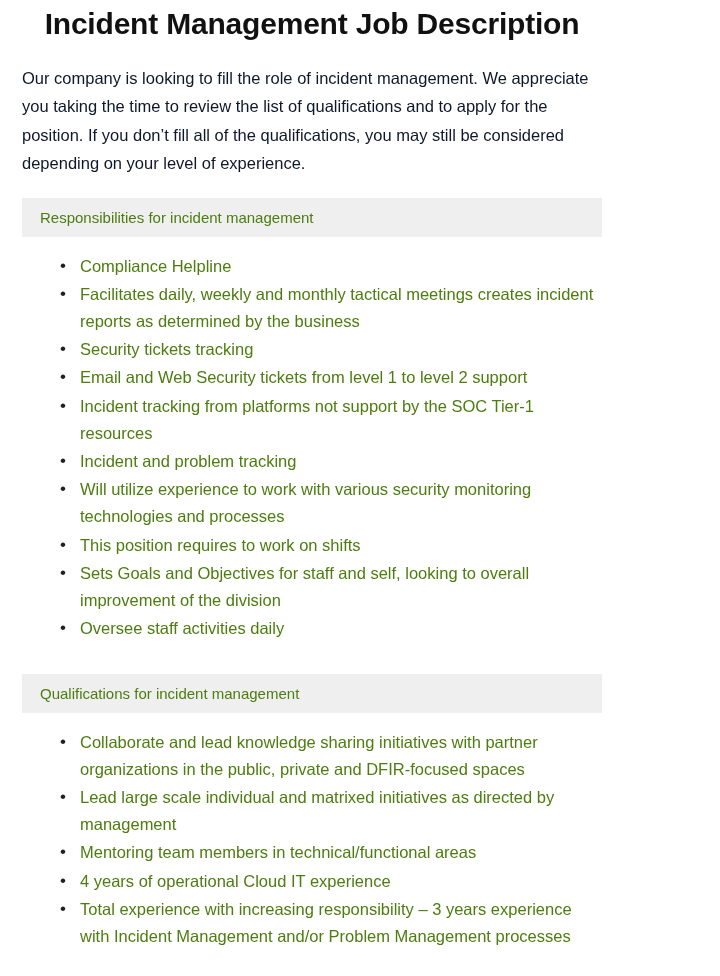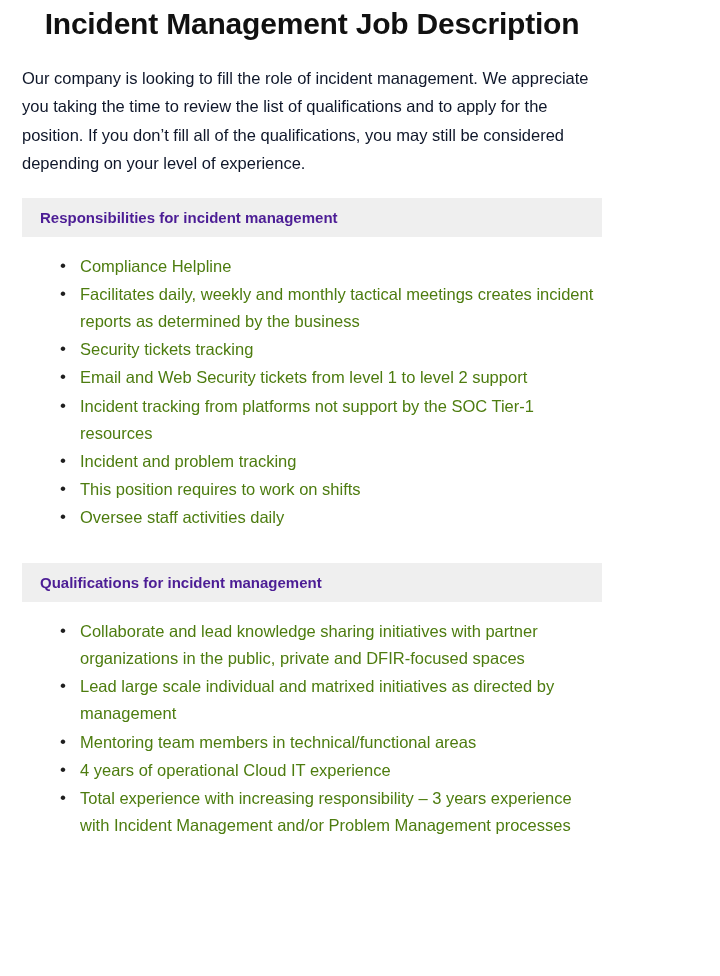--- a/index.html
+++ b/index.html
@@ -32,22 +32,22 @@
   }
   .intro {
     font-size: 16.5px;
     line-height: 1.72;
     color: #0f172a;
     margin: 0 0 20px 0;
   }
   .section-header {
     background: #efefef;
     font-size: 15px;
-    font-weight: bold;
-    color: #4c1d95;
+    font-weight: normal;
+    color: #4d7c0f;
     padding: 11px 0 11px 18px;
     margin: 0 0 8px 0;
   }
   .section-header.qual {
     margin-top: 20px;
   }
   ul.bullets {
     margin: 0;
     padding: 8px 0 0 38px;
     list-style: none;
@@ -81,21 +81,23 @@
 
   <div class="section-header">Responsibilities for incident management</div>
 
   <ul class="bullets">
     <li>Compliance Helpline</li>
     <li>Facilitates daily, weekly and monthly tactical meetings creates incident reports as determined by the business</li>
     <li>Security tickets tracking</li>
     <li>Email and Web Security tickets from level 1 to level 2 support</li>
     <li>Incident tracking from platforms not support by the SOC Tier-1 resources</li>
     <li>Incident and problem tracking</li>
+    <li>Will utilize experience to work with various security monitoring technologies and processes</li>
     <li>This position requires to work on shifts</li>
+    <li>Sets Goals and Objectives for staff and self, looking to overall improvement of the division</li>
     <li>Oversee staff activities daily</li>
   </ul>
 
   <div class="spacer-sm"></div>
 
   <div class="section-header qual">Qualifications for incident management</div>
 
   <ul class="bullets">
     <li>Collaborate and lead knowledge sharing initiatives with partner organizations in the public, private and DFIR-focused spaces</li>
     <li>Lead large scale individual and matrixed initiatives as directed by management</li>

